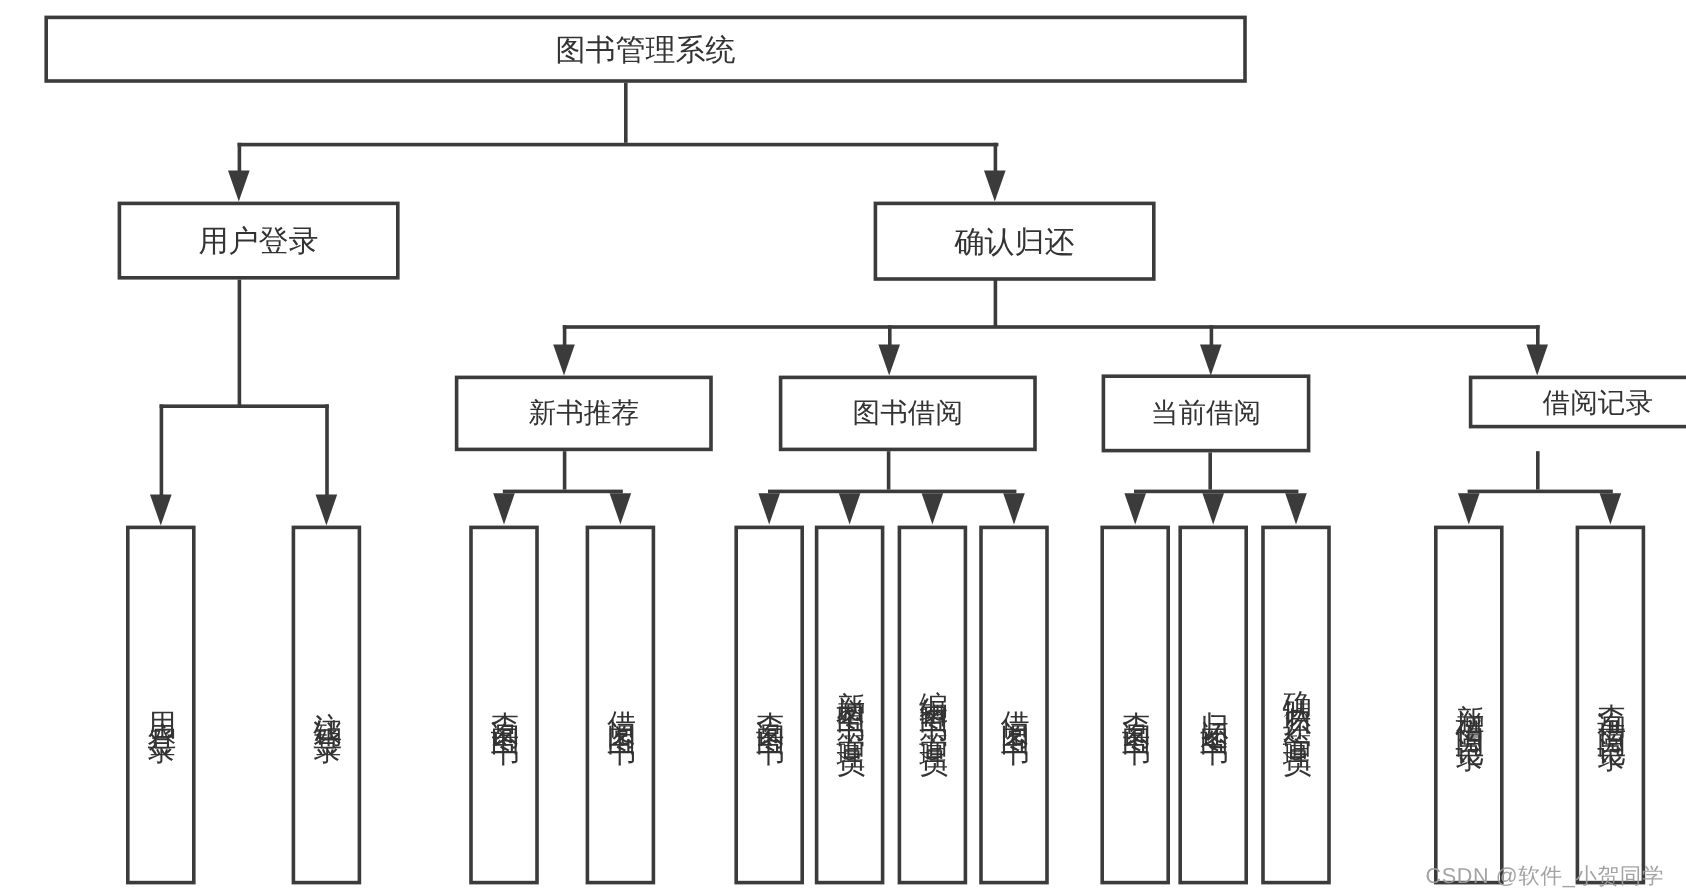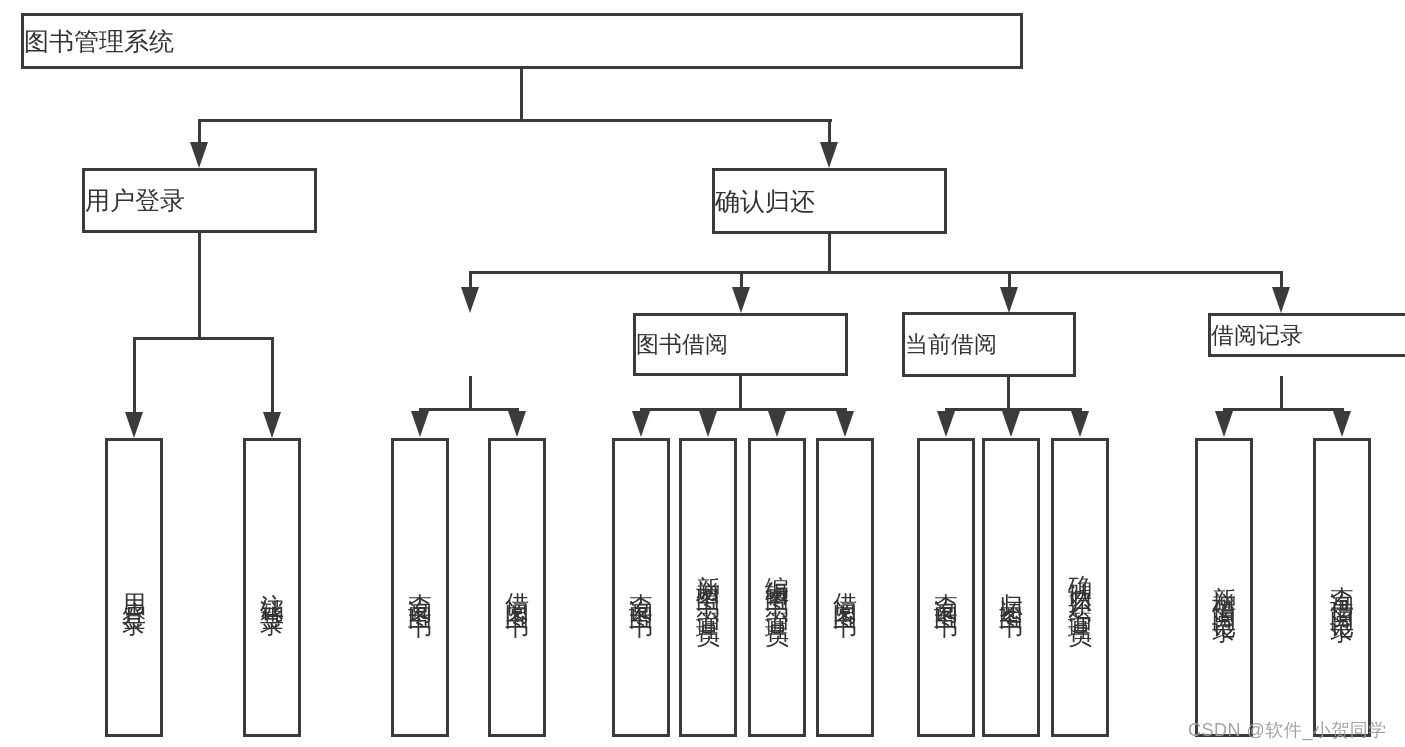--- a/index.html
+++ b/index.html
@@ -10,22 +10,22 @@
   }
   html,body{margin:0;padding:0;background:var(--bg);}
   .canvas{
     position:relative;width:1405px;height:747px;background:var(--bg);
     font-family:"Liberation Sans","DejaVu Sans",sans-serif;
     color:var(--text);overflow:hidden;
   }
   .node{
     position:absolute;box-sizing:border-box;background:var(--bg);
     border:3px solid var(--line);
-    display:flex;align-items:center;justify-content:flex-start;
-    font-size:25px;color:var(--text);white-space:nowrap;
+    display:flex;align-items:center;justify-content:center;
+    font-size:25px;color:var(--text);white-space:nowrap;margin-left:16px;
   }
   .node.mid{font-size:23px;}
   .leaf{
     position:absolute;box-sizing:border-box;background:var(--bg);
     border:3px solid var(--line);width:58px;height:299px;top:438px;
     display:flex;align-items:center;justify-content:center;
   }
   .vtext{
     writing-mode:vertical-rl;text-orientation:mixed;
     font-size:24px;letter-spacing:7px;line-height:1;color:var(--text);
@@ -52,20 +52,23 @@
     <span>图书管理系统</span>
   </div>
 
   <div class="node" style="left:82px;top:168px;width:235px;height:65px">
     <span>用户登录</span>
   </div>
   <div class="node" style="left:712px;top:168px;width:235px;height:66px">
     <span>确认归还</span>
   </div>
 
+  <div class="node mid" style="left:363px;top:313px;width:215px;height:63px">
+    <span>新书推荐</span>
+  </div>
   <div class="node mid" style="left:633px;top:313px;width:215px;height:63px">
     <span>图书借阅</span>
   </div>
   <div class="node mid" style="left:902px;top:312px;width:174px;height:65px">
     <span>当前借阅</span>
   </div>
   <div class="node mid" style="left:1208px;top:313px;width:215px;height:44px">
     <span>借阅记录</span>
   </div>
 

